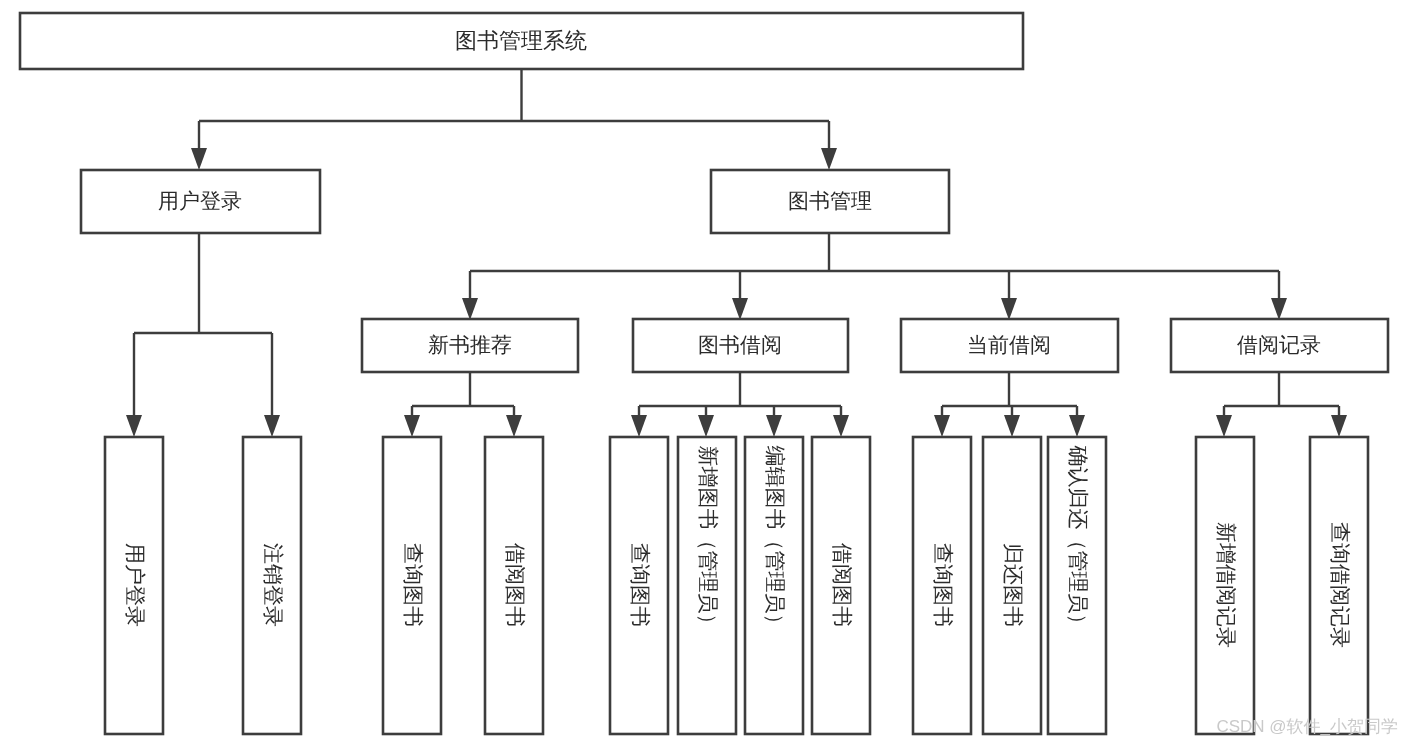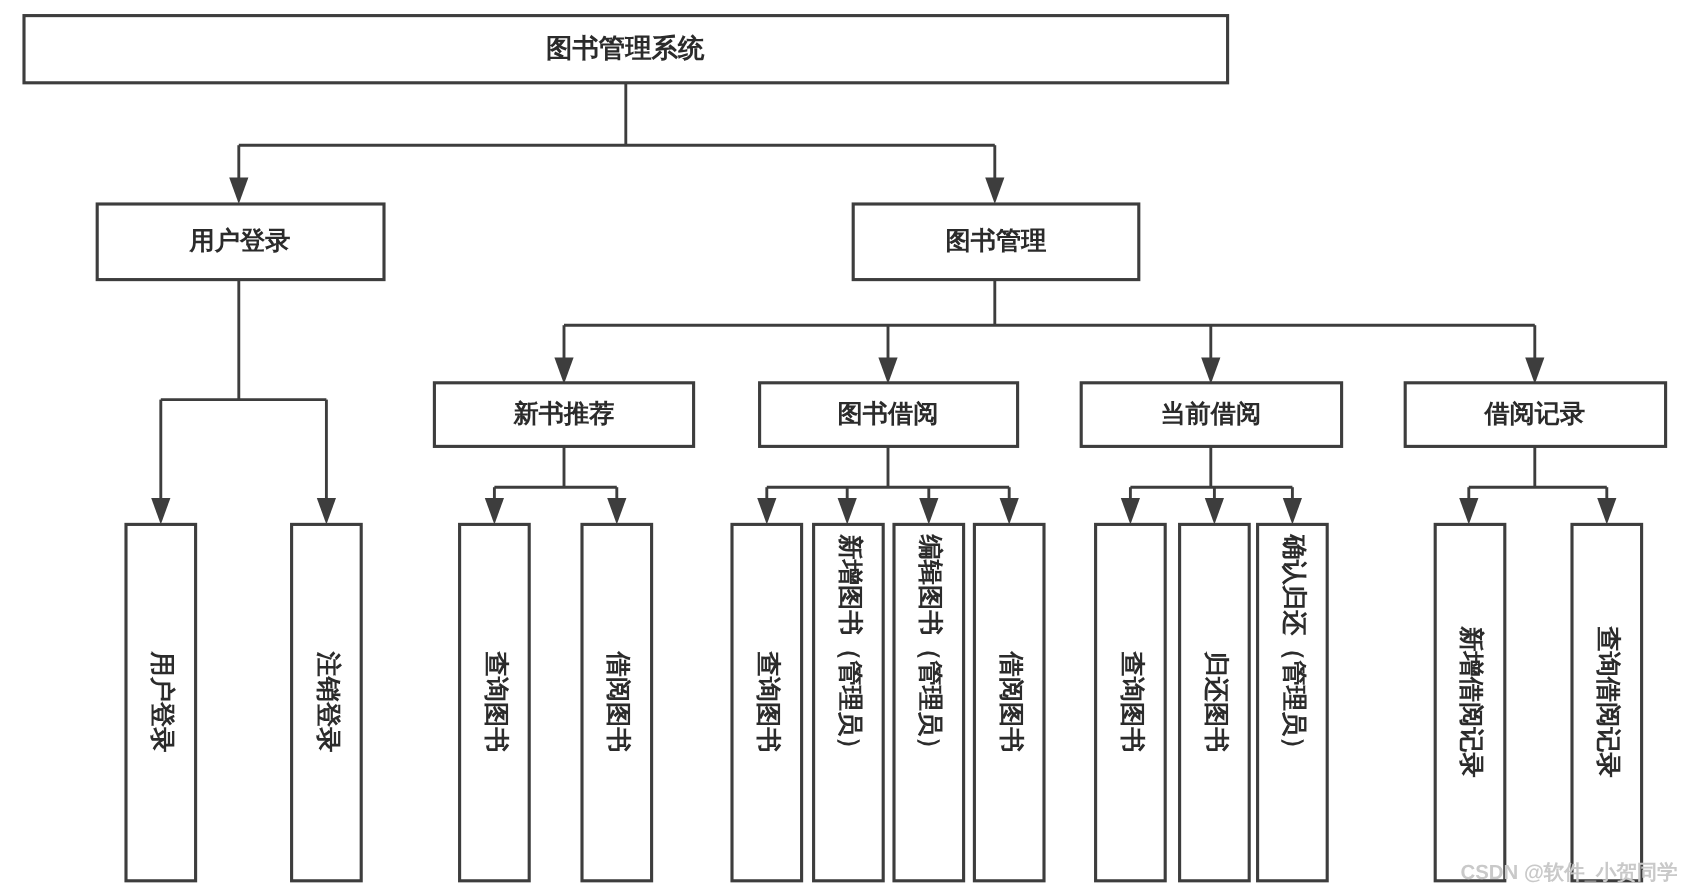--- a/index.html
+++ b/index.html
@@ -9,21 +9,20 @@
   }
   body {
     font-family: "Liberation Sans", "DejaVu Sans", sans-serif;
   }
   #diagram-root {
     position: relative;
     width: 1405px;
     height: 747px;
     background: #ffffff;
     overflow: hidden;
-    font-weight: bold;
   }
   svg.chart-svg {
     position: absolute;
     left: 0;
     top: 0;
     width: 1405px;
     height: 747px;
     display: block;
   }
   .node-box {

